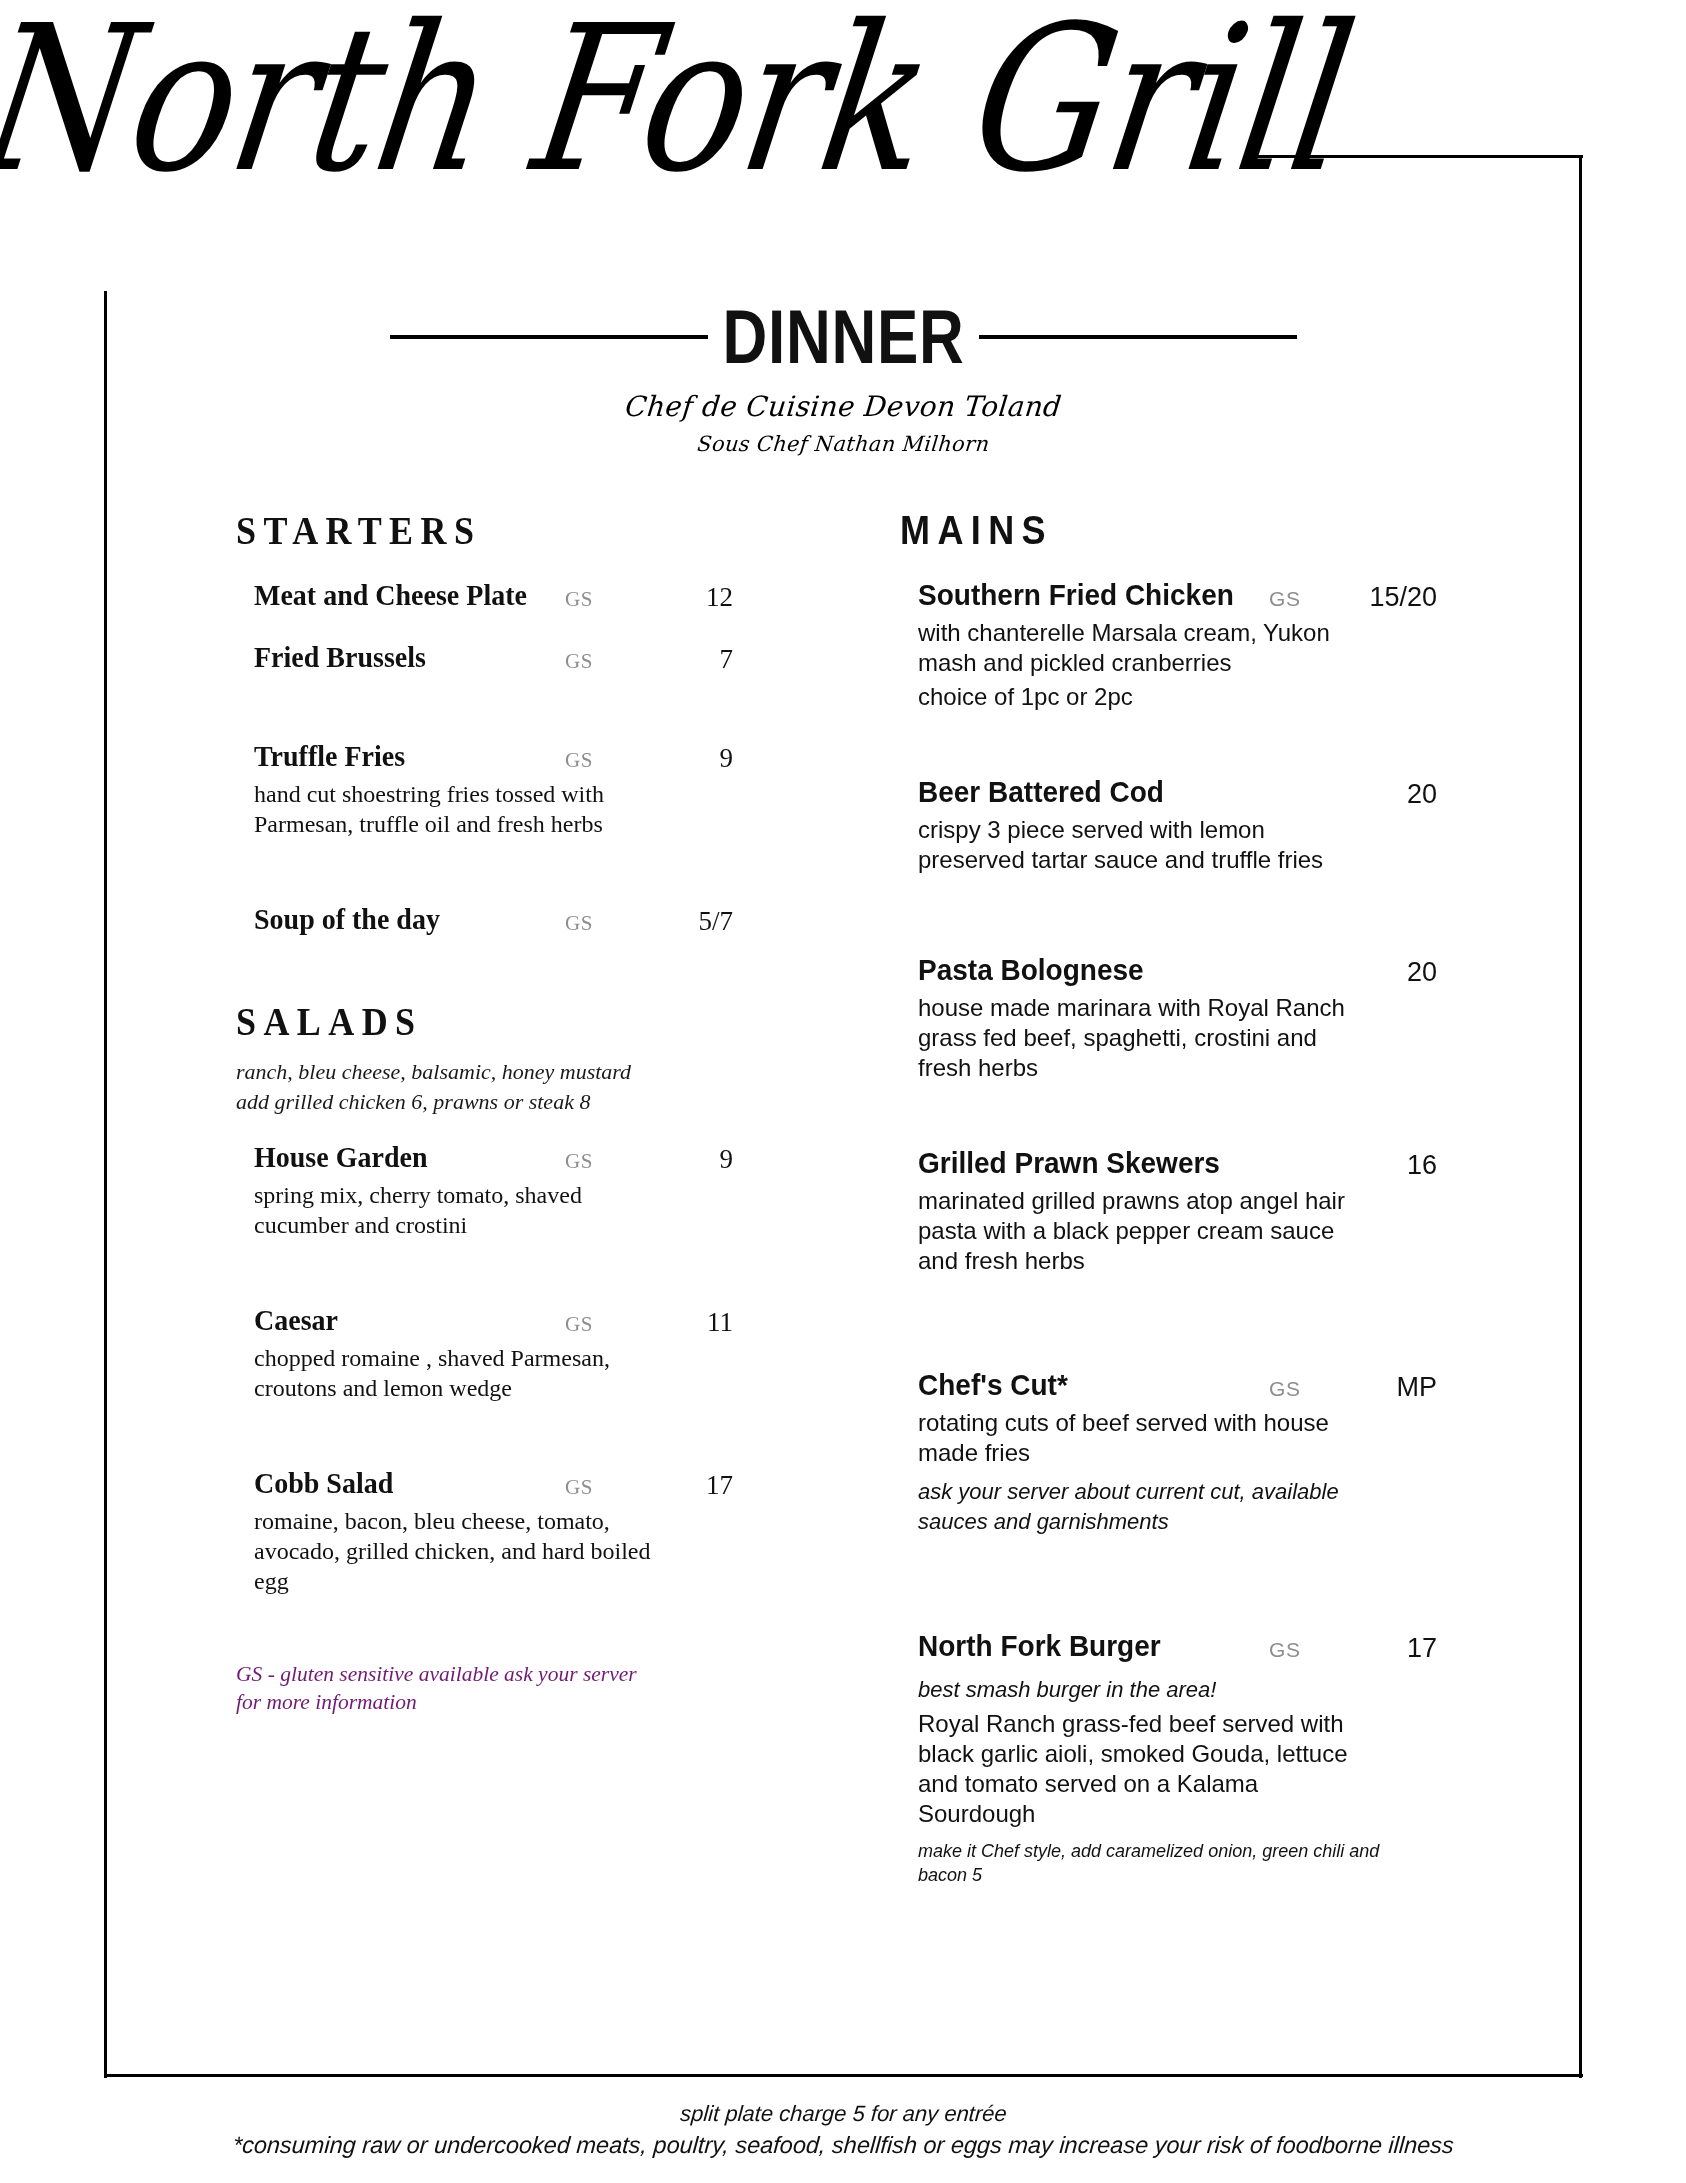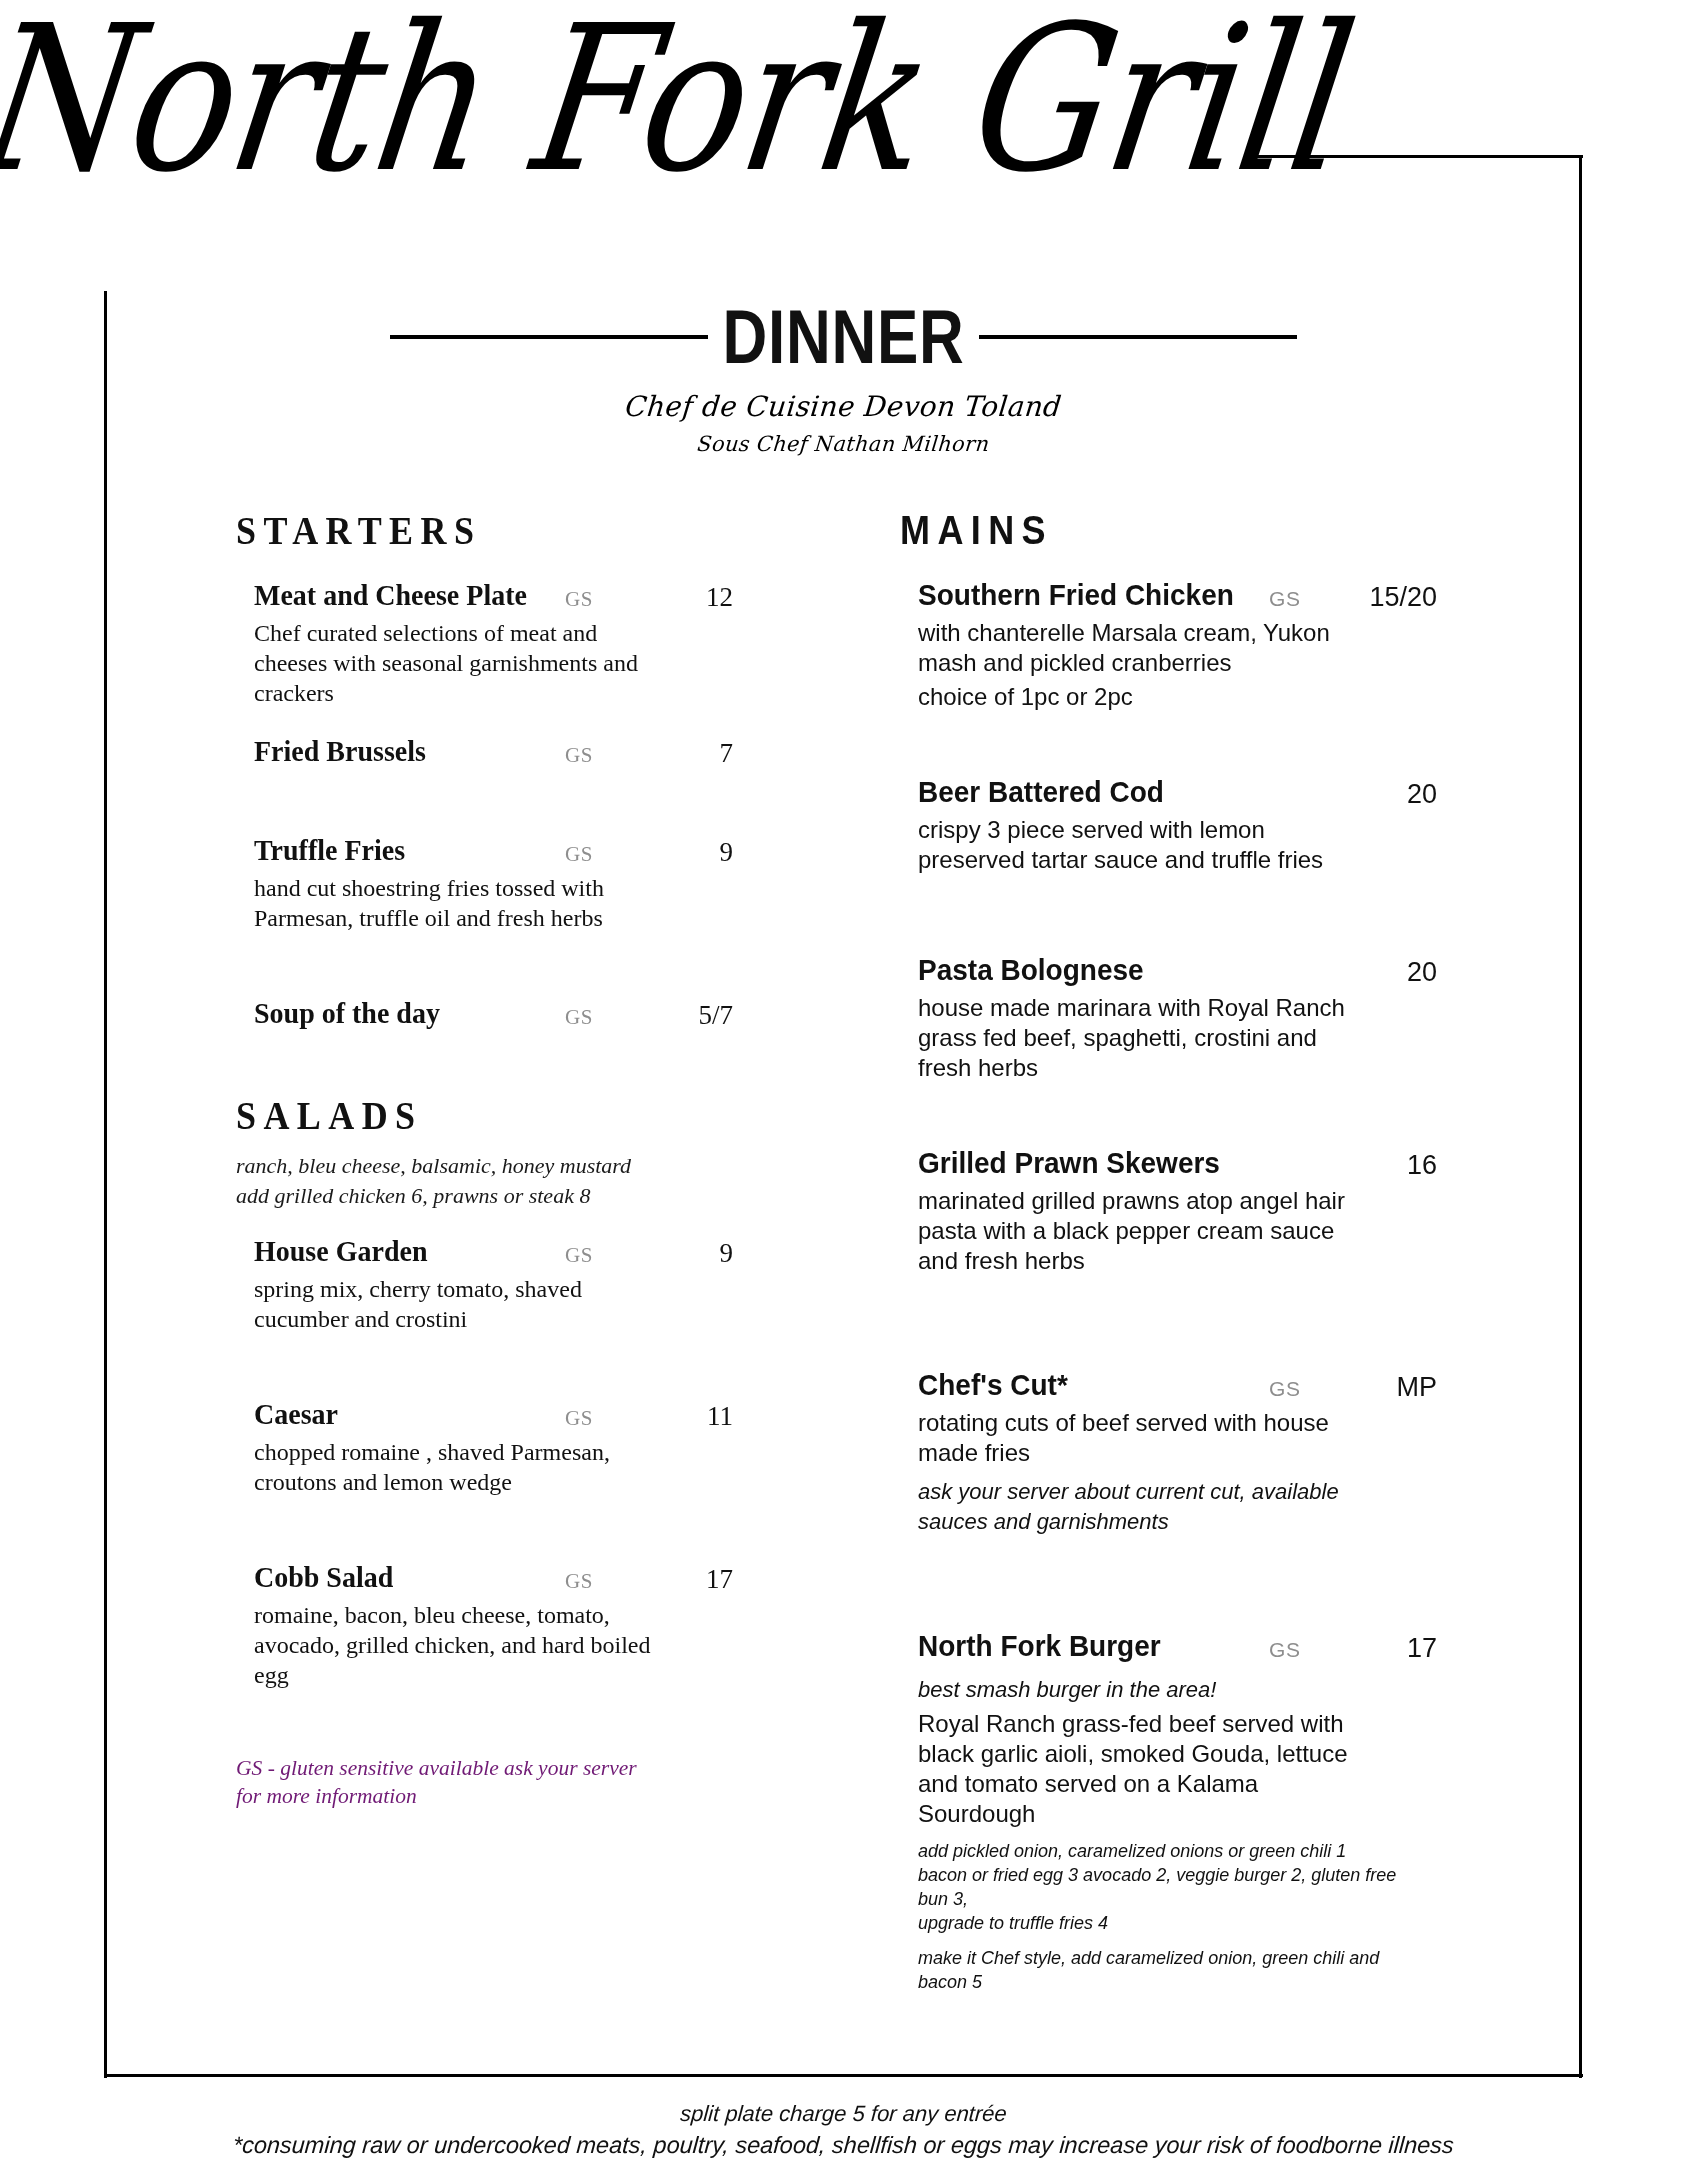--- a/index.html
+++ b/index.html
@@ -275,21 +275,20 @@
 
     <div class="section-title">STARTERS</div>
 
     <div class="item">
       <div class="item-head">
         <span class="item-name">Meat and Cheese Plate</span>
         <span class="spacer"></span>
         <span class="gs">GS</span>
         <span class="price">12</span>
       </div>
-      <div class="item-desc">Chef curated selections of meat and cheeses with seasonal garnishments and crackers</div>
     </div>
 
     <div class="item gap-lg">
       <div class="item-head">
         <span class="item-name">Fried Brussels</span>
         <span class="spacer"></span>
         <span class="gs">GS</span>
         <span class="price">7</span>
       </div>
     </div>
@@ -411,25 +410,20 @@
 
     <div class="item">
       <div class="item-head">
         <span class="item-name">North Fork Burger</span>
         <span class="spacer"></span>
         <span class="gs">GS</span>
         <span class="price">17</span>
       </div>
       <div class="item-desc italic">best smash burger in the area!</div>
       <div class="item-desc">Royal Ranch grass-fed beef served with black garlic aioli, smoked Gouda, lettuce and tomato served on a Kalama Sourdough</div>
-      <div class="item-desc tiny-italic">
-        <div>add pickled onion, caramelized onions or green chili 1</div>
-        <div>bacon or fried egg 3 avocado 2, veggie burger 2, gluten free bun 3,</div>
-        <div>upgrade to truffle fries 4</div>
-      </div>
       <div class="item-desc tiny-italic">make it Chef style, add caramelized onion, green chili and bacon 5</div>
     </div>
   </div>
 
   <div class="footer">
     <div class="footer-1">split plate charge 5 for any entrée</div>
     <div class="footer-2">*consuming raw or undercooked meats, poultry, seafood, shellfish or eggs may increase your risk of foodborne illness</div>
   </div>
 
 </div>

